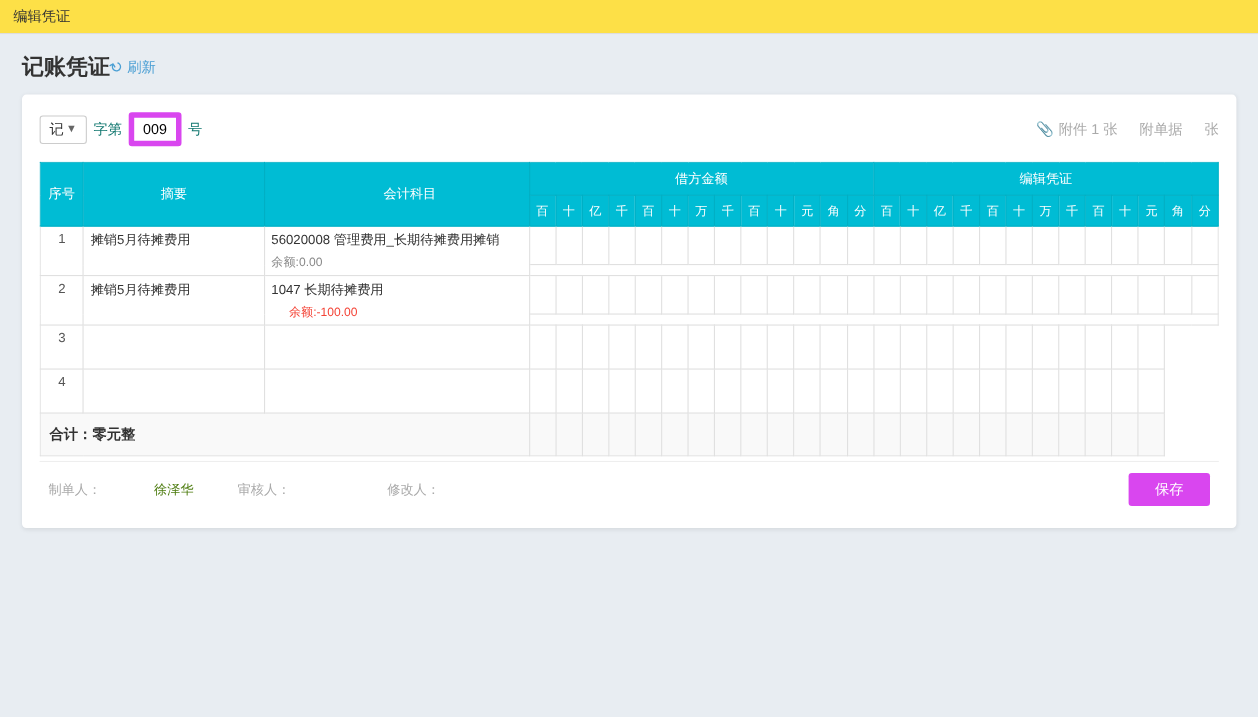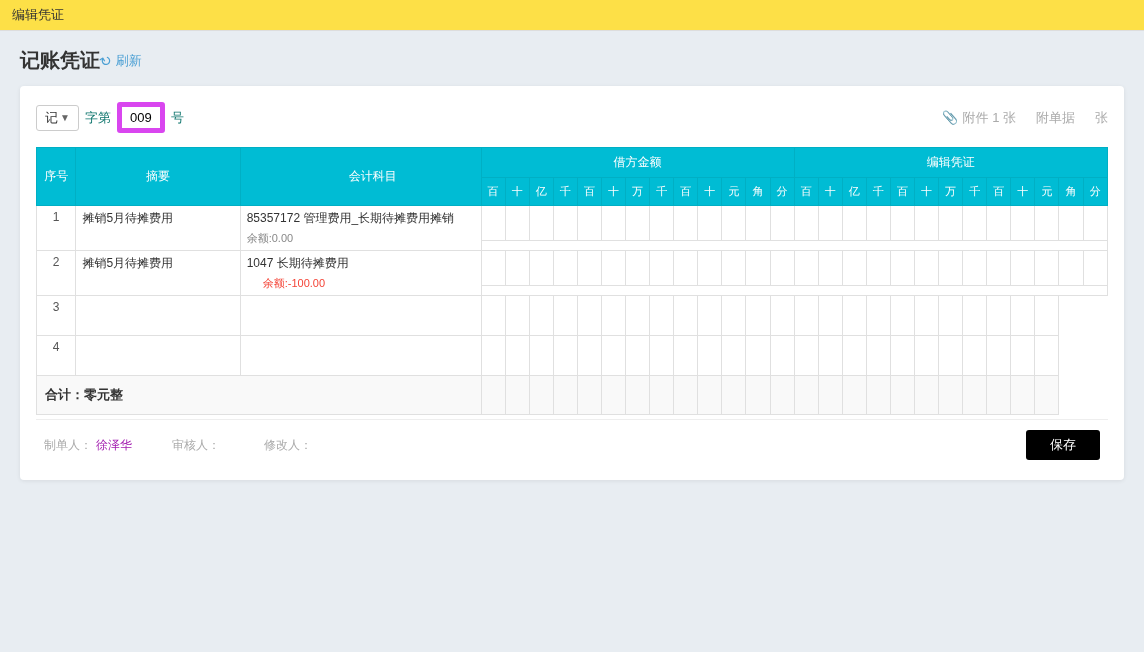--- a/index.html
+++ b/index.html
@@ -164,26 +164,26 @@
     .footer-row {
       display: flex;
       align-items: center;
       gap: 40px;
       padding: 10px 8px 4px;
       color: #aaa;
       font-size: 12px;
       border-top: 1px solid #eee;
       margin-top: 4px;
     }
-    .footer-field { display: flex; gap: 4px; }
+    .footer-field { display: flex; gap: 20px; }
     .footer-label { color: #aaa; }
-    .footer-value { color: #a21caf; }
+    .footer-value { color: #4d7c0f; margin-left: 28px; }
     .save-btn {
       margin-left: auto;
-      background: #000000;
+      background: #d946ef;
       color: #fff;
       border: none;
       border-radius: 3px;
       padding: 6px 24px;
       font-size: 13px;
       cursor: pointer;
     }
     .chevron-down { font-size: 10px; color: #666; }
     .header-colspan-row th {
       text-align: center;
@@ -269,21 +269,21 @@
           </tr>
         </thead>
         <tbody>
 
           <tr>
             <td class="col-seq" rowspan="2">1</td>
             <td class="col-summary" rowspan="2">
               <div class="summary-text">摊销5月待摊费用</div>
             </td>
             <td class="col-account" rowspan="2">
-              <div class="account-code">85357172 管理费用_长期待摊费用摊销</div>
+              <div class="account-code">56020008 管理费用_长期待摊费用摊销</div>
               <div class="balance-text">余额:0.00</div>
             </td>
             <td class="col-money-cell"></td>
             <td class="col-money-cell"></td>
             <td class="col-money-cell"></td>
             <td class="col-money-cell"></td>
             <td class="col-money-cell"></td>
             <td class="col-money-cell"></td>
             <td class="col-money-cell"></td>
             <td class="col-money-cell"></td>

